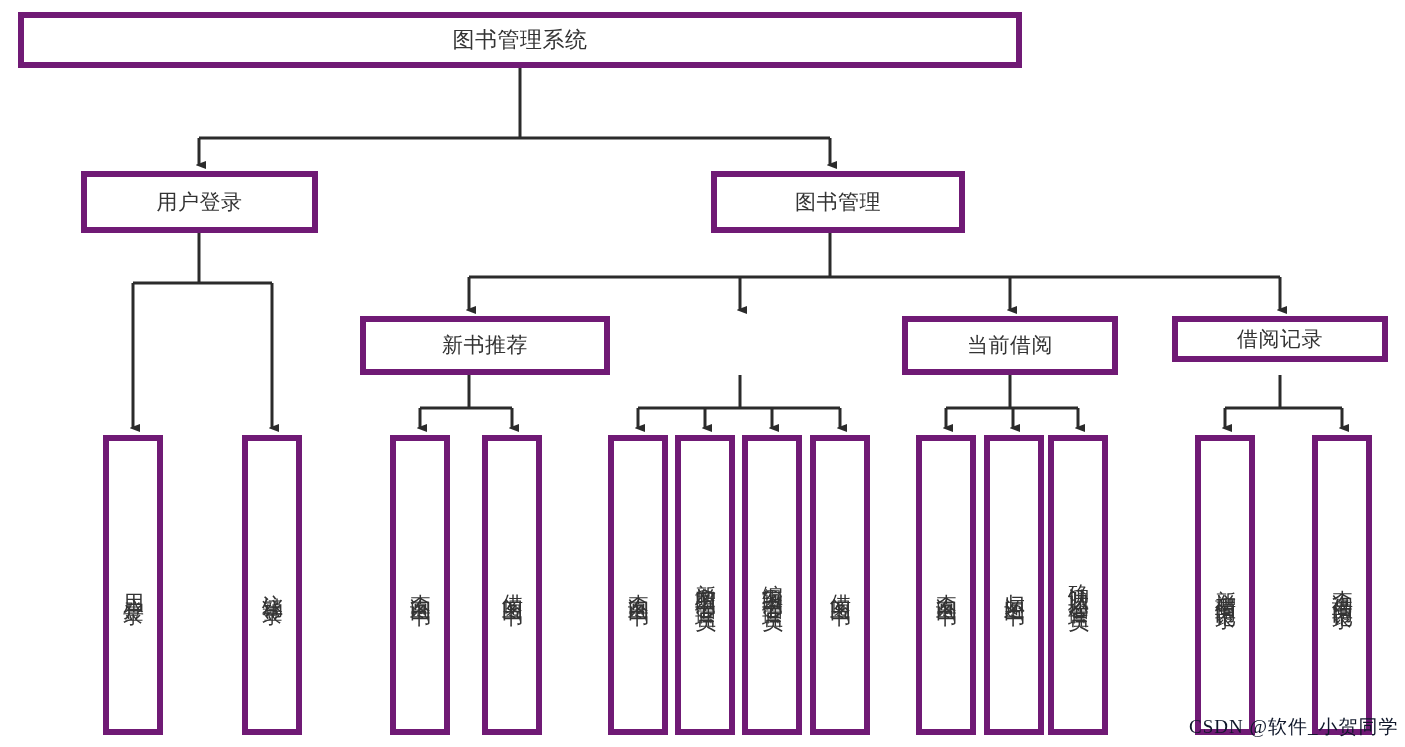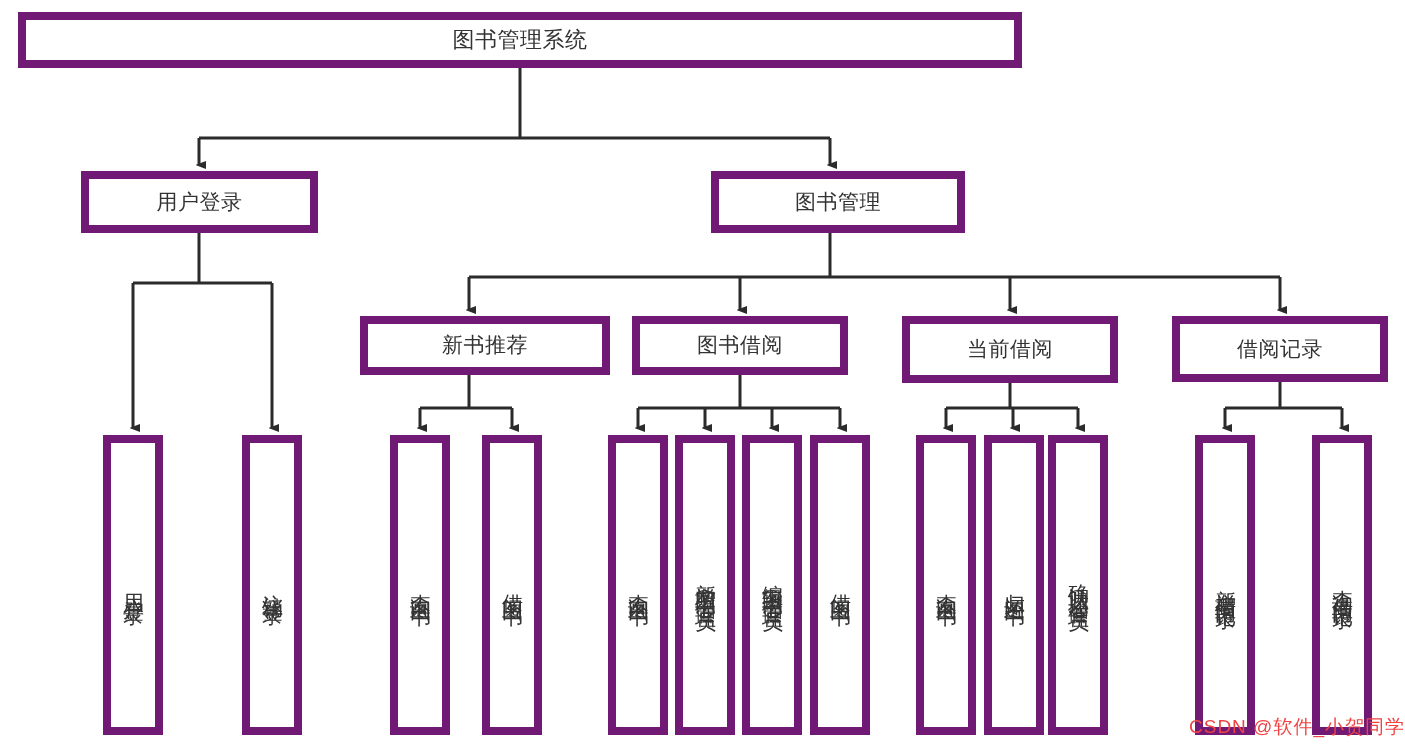--- a/index.html
+++ b/index.html
@@ -22,21 +22,21 @@
     left: 0;
     top: 0;
     width: 1405px;
     height: 747px;
     pointer-events: none;
   }
   .node {
     position: absolute;
     box-sizing: border-box;
     background: #ffffff;
-    border: 8px solid #701a75;
+    border: 6px solid #701a75;
     display: flex;
     align-items: center;
     justify-content: center;
   }
   .node .label {
     color: #333333;
     font-size: 21px;
     line-height: 1.18;
     letter-spacing: 0.5px;
     text-align: center;
@@ -56,25 +56,25 @@
     text-orientation: upright;
     -webkit-writing-mode: vertical-rl;
     font-size: 21px;
     line-height: 1.0;
     letter-spacing: 4px;
     white-space: nowrap;
     color: #333333;
   }
   .watermark {
     position: absolute;
-    color: #ef4444;
+    color: #0f172a;
     font-size: 19px;
     letter-spacing: 1px;
     white-space: nowrap;
-    font-family: Liberation Sans, sans-serif;
+    font-family: Liberation Serif, serif;
   }
 </style>
 </head>
 <body>
 
 <div id="canvas">
 
   <svg class="edges" viewBox="0 0 1405 747" xmlns="http://www.w3.org/2000/svg">
     <defs>
       <marker id="arrow" markerWidth="10" markerHeight="10" refX="4" refY="7" orient="auto" markerUnits="userSpaceOnUse">
@@ -135,27 +135,24 @@
   <div class="node level2" style="left:81px; top:171px; width:237px; height:62px;">
     <span class="label">用户登录</span>
   </div>
   <div class="node level2" style="left:711px; top:171px; width:254px; height:62px;">
     <span class="label">图书管理</span>
   </div>
 
   <div class="node level3" style="left:360px; top:316px; width:250px; height:59px;">
     <span class="label">新书推荐</span>
   </div>
-  <div class="node level3" style="left:632px; top:316px; width:216px; height:59px;">
-    <span class="label">图书借阅</span>
-  </div>
-  <div class="node level3" style="left:902px; top:316px; width:216px; height:67px;">
+  <div class="node level3" style="left:902px; top:316px; width:216px; height:59px;">
     <span class="label">当前借阅</span>
   </div>
-  <div class="node level3" style="left:1172px; top:316px; width:216px; height:66px;">
+  <div class="node level3" style="left:1172px; top:316px; width:216px; height:46px;">
     <span class="label">借阅记录</span>
   </div>
 
   <div class="node leaf" style="left:103px; top:435px; width:60px; height:300px;">
     <span class="label">用户登录</span>
   </div>
   <div class="node leaf" style="left:242px; top:435px; width:60px; height:300px;">
     <span class="label">注销登录</span>
   </div>
 

